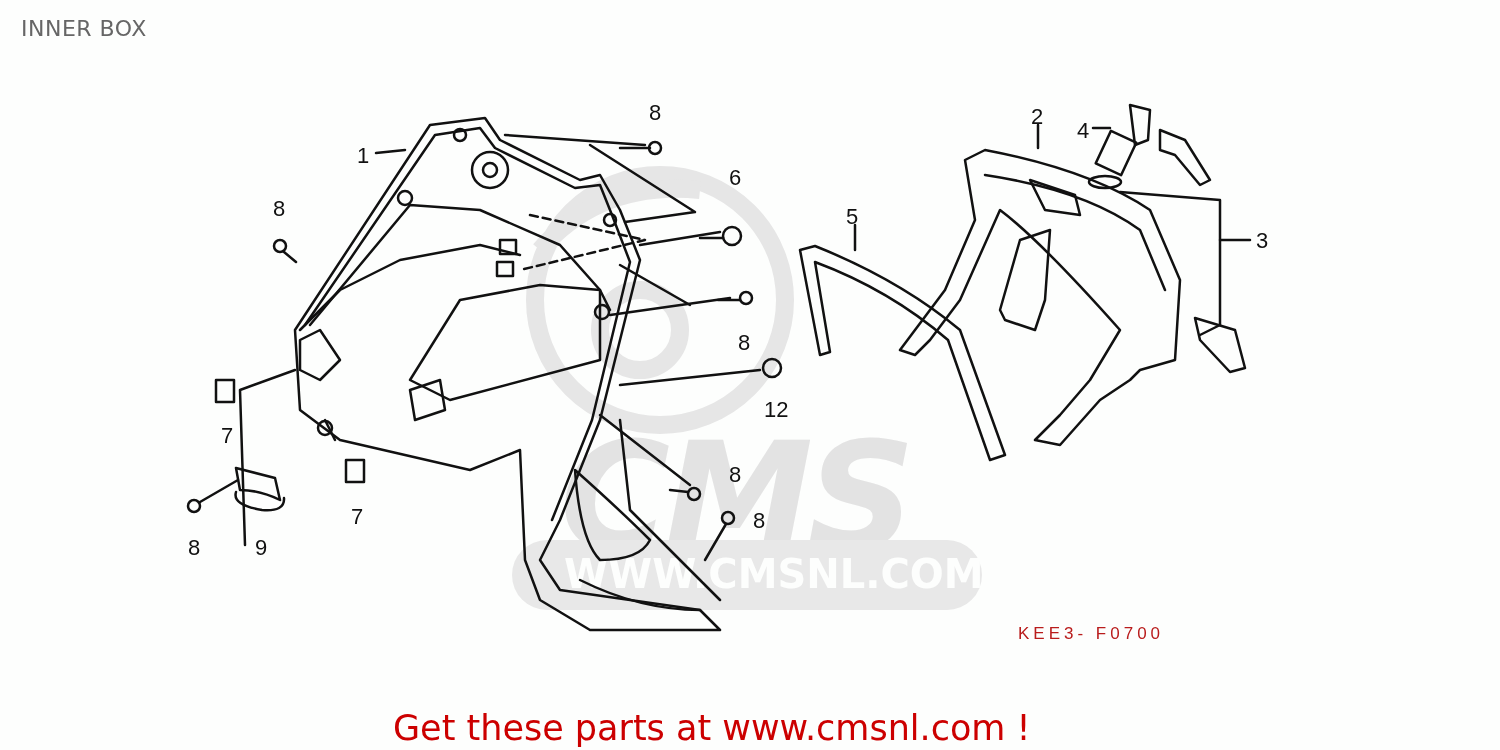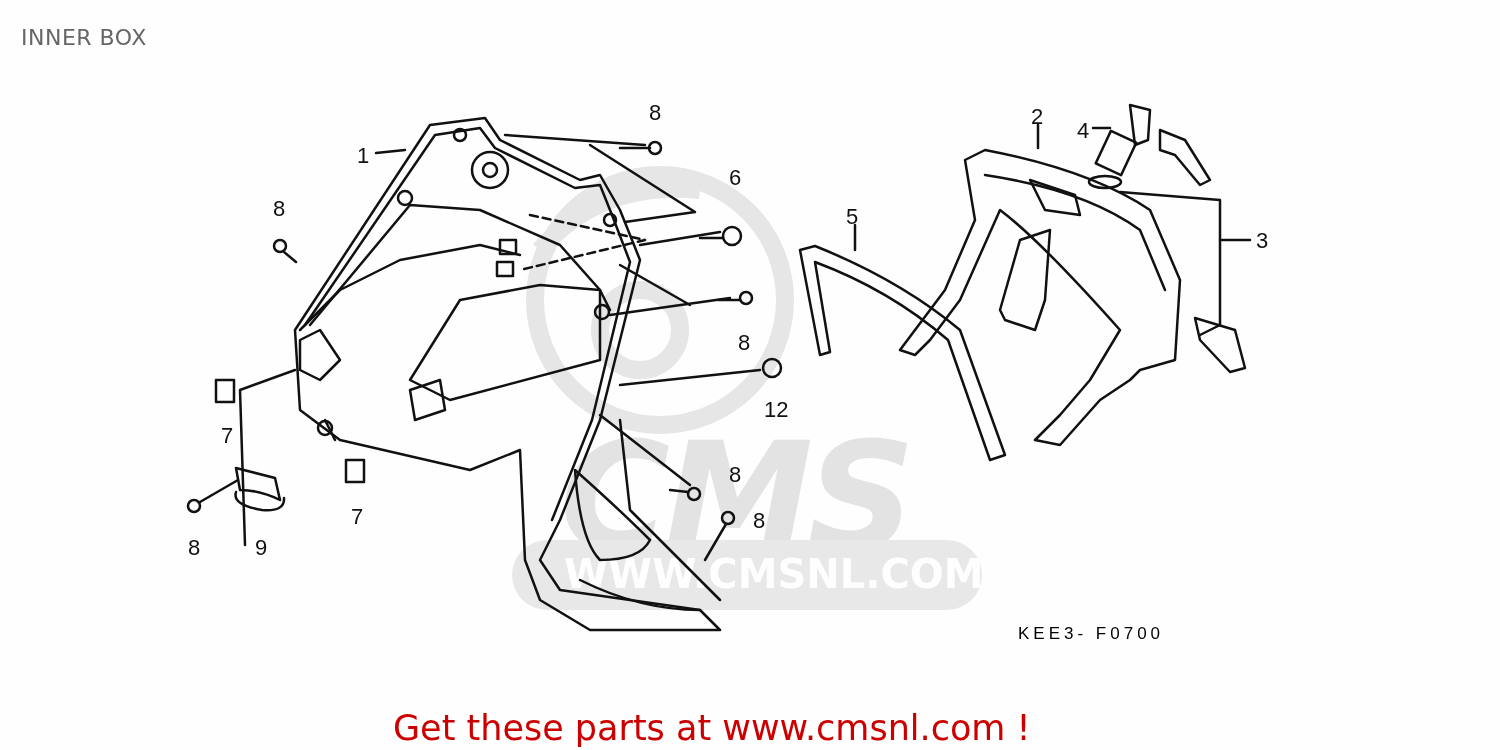--- a/index.html
+++ b/index.html
@@ -1,20 +1,20 @@
 <!DOCTYPE html>
 <html><head>
 <meta charset="utf-8">
 <style>
   html, body { margin:0; padding:0; background:#fdfefd; }
   body { width:1500px; height:750px; position:relative; overflow:hidden; font-family:"DejaVu Sans", sans-serif; }
-  .title { position:absolute; left:21px; top:16px; font-size:22px; color:#666; letter-spacing:0.5px;margin-top:9px; }
+  .title { position:absolute; left:21px; top:16px; font-size:22px; color:#666; letter-spacing:0.5px; }
   .diagram { position:absolute; left:0; top:0; width:1500px; height:750px; }
   .callout { position:absolute; font-family:"Liberation Sans", sans-serif; font-size:22px; color:#111; }
-  .code { position:absolute; left:1018px; top:624px; font-family:"Liberation Sans", sans-serif; font-size:17px; letter-spacing:4px; color:#000000; }
+  .code { position:absolute; left:1018px; top:624px; font-family:"Liberation Sans", sans-serif; font-size:17px; letter-spacing:4px; color:#b91c1c; }
   .cta { position:absolute; left:393px; top:700px; font-family:"DejaVu Sans", sans-serif; font-size:35px; color:#cc0000;margin-top:8px; }
   .cta a { color:inherit; text-decoration:none; }
   .wm { position:absolute; font-family:"DejaVu Sans", sans-serif; font-weight:bold; color:#e3e3e3; }
 </style>
 </head>
 <body>
 
 <div class="title">INNER BOX</div>
 
 <div class="wm" style="left:560px; top:410px; font-size:150px; letter-spacing:-6px;font-style:italic;">CMS</div>

